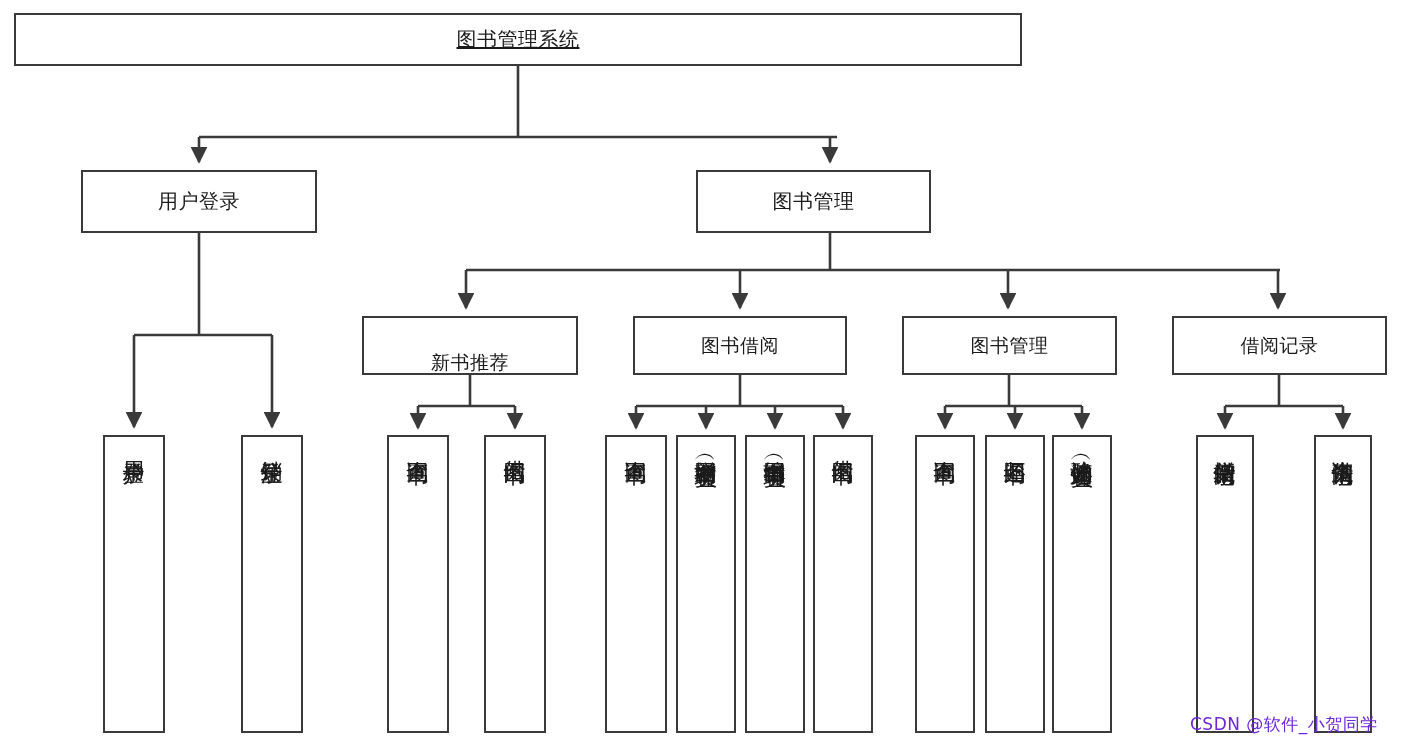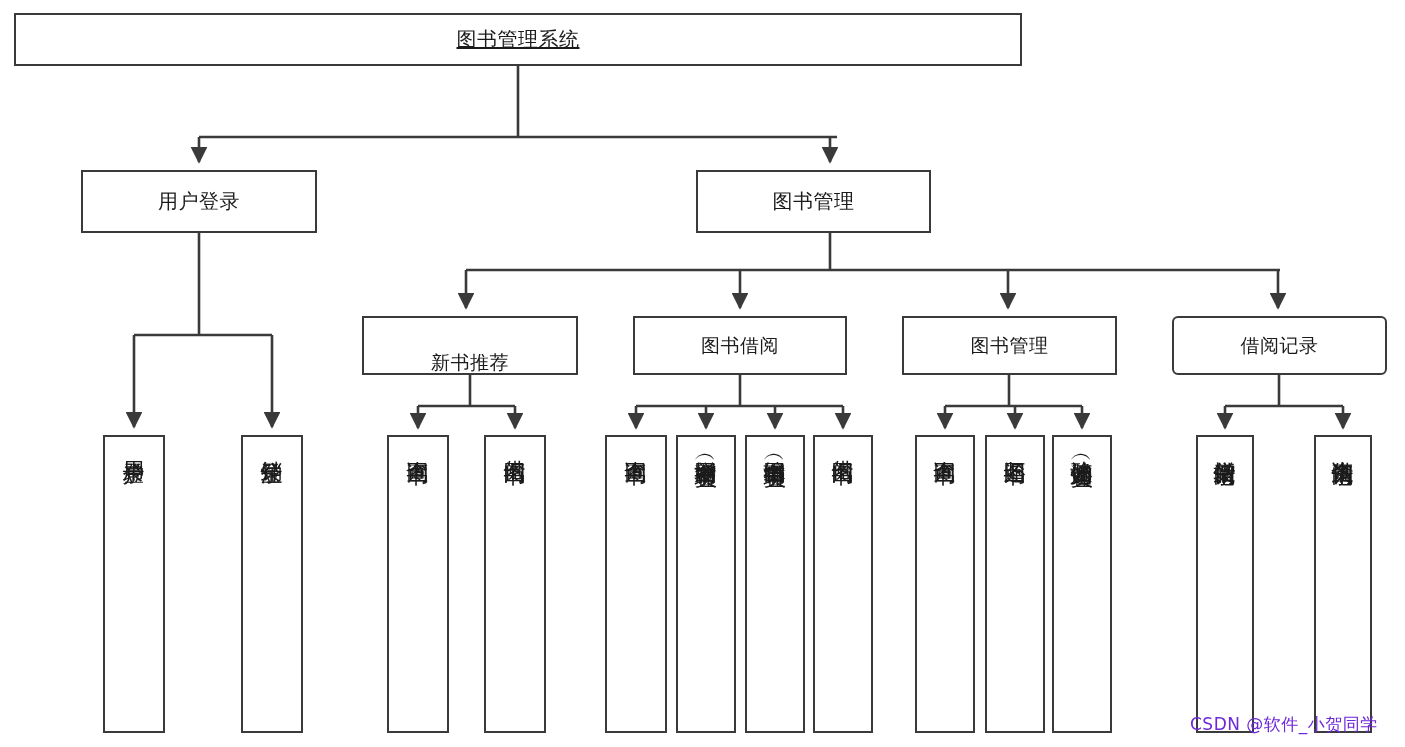--- a/index.html
+++ b/index.html
@@ -128,21 +128,21 @@
 
   <div class="node node-l3" style="left:362px;top:316px;width:216px;height:59px;align-items:flex-end;">
     <span class="lbl">新书推荐</span>
   </div>
   <div class="node node-l3" style="left:633px;top:316px;width:214px;height:59px;">
     <span class="lbl">图书借阅</span>
   </div>
   <div class="node node-l3" style="left:902px;top:316px;width:215px;height:59px;">
     <span class="lbl">图书管理</span>
   </div>
-  <div class="node node-l3" style="left:1172px;top:316px;width:215px;height:59px;border-radius:6px;">
+  <div class="node node-l3" style="left:1172px;top:316px;width:215px;height:59px;">
     <span class="lbl">借阅记录</span>
   </div>
 
   <div class="node node-leaf" style="left:103px;top:435px;width:62px;height:298px;">
     <span class="lbl">用户登录</span>
   </div>
   <div class="node node-leaf" style="left:241px;top:435px;width:62px;height:298px;">
     <span class="lbl">注销登录</span>
   </div>
   <div class="node node-leaf" style="left:387px;top:435px;width:62px;height:298px;">

